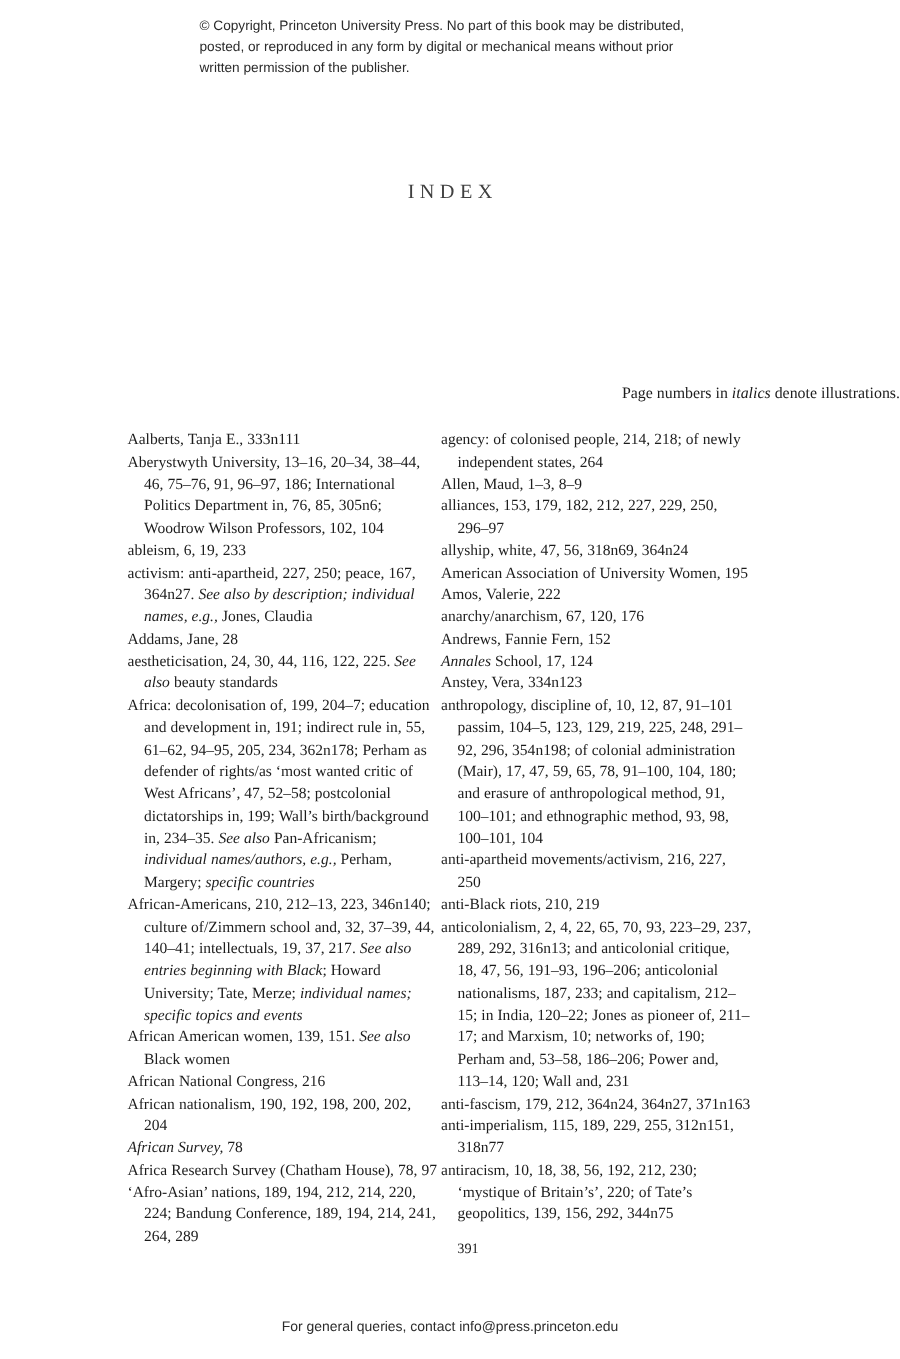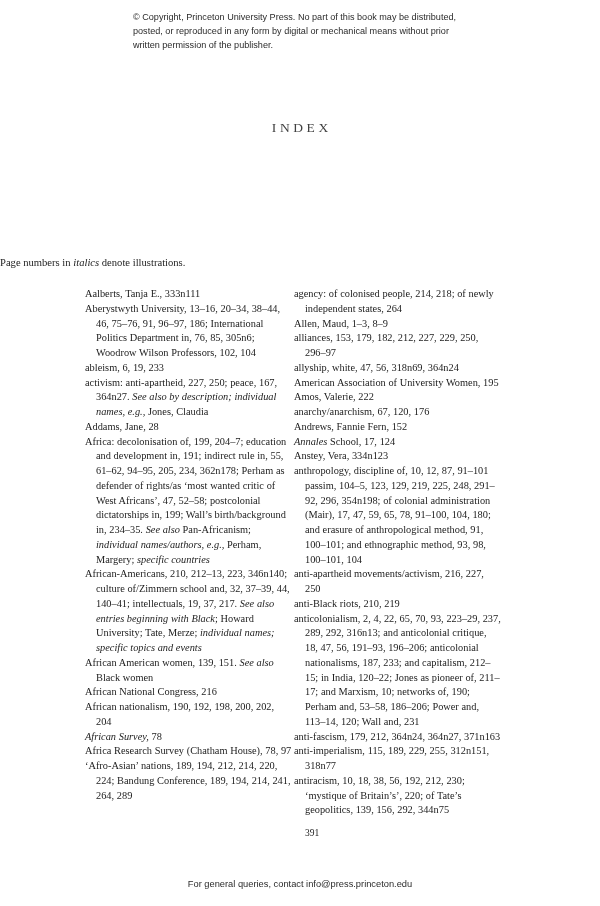--- a/index.html
+++ b/index.html
@@ -49,21 +49,21 @@
     text-indent: 3.6px;
     color: #404040;
   }
 
   
   .italics-note {
     position: absolute;
     left: 0;
     top: 257px;
     width: 600px;
-    text-align: left;
+    text-align: right;
     font-size: 10.6px;
     color: #1c1c1c;
   }
   .italics-note i { font-style: italic; }
 
   
   .columns {
     position: absolute;
     left: 85px;
     top: 287px;
@@ -128,20 +128,21 @@
     <span>Page numbers in </span><i>italics</i><span> denote illustrations.</span>
   </div>
 
   <div class="columns">
     <div class="col">
         <p class="entry">Aalberts, Tanja E., 333n111</p>
         <p class="entry">Aberystwyth University, 13–16, 20–34, 38–44, 46, 75–76, 91, 96–97, 186; International Politics Department in, 76, 85, 305n6; Woodrow Wilson Professors, 102, 104</p>
         <p class="entry">ableism, 6, 19, 233</p>
         <p class="entry">activism: anti-apartheid, 227, 250; peace, 167, 364n27. <i>See also by description; individual names, e.g.,</i> Jones, Claudia</p>
         <p class="entry">Addams, Jane, 28</p>
+        <p class="entry">aestheticisation, 24, 30, 44, 116, 122, 225. <i>See also</i> beauty standards</p>
         <p class="entry">Africa: decolonisation of, 199, 204–7; education and development in, 191; indirect rule in, 55, 61–62, 94–95, 205, 234, 362n178; Perham as defender of rights/as ‘most wanted critic of West Africans’, 47, 52–58; postcolonial dictatorships in, 199; Wall’s birth/background in, 234–35. <i>See also</i> Pan-Africanism; <i>individual names/authors, e.g.,</i> Perham, Margery; <i>specific countries</i></p>
         <p class="entry">African-Americans, 210, 212–13, 223, 346n140; culture of/Zimmern school and, 32, 37–39, 44, 140–41; intellectuals, 19, 37, 217. <i>See also entries beginning with Black</i>; Howard University; Tate, Merze; <i>individual names; specific topics and events</i></p>
         <p class="entry">African American women, 139, 151. <i>See also</i> Black women</p>
         <p class="entry">African National Congress, 216</p>
         <p class="entry">African nationalism, 190, 192, 198, 200, 202, 204</p>
         <p class="entry"><i>African Survey,</i> 78</p>
         <p class="entry">Africa Research Survey (Chatham House), 78, 97</p>
         <p class="entry">‘Afro-Asian’ nations, 189, 194, 212, 214, 220, 224; Bandung Conference, 189, 194, 214, 241, 264, 289</p>
       </div>
     <div class="col">

